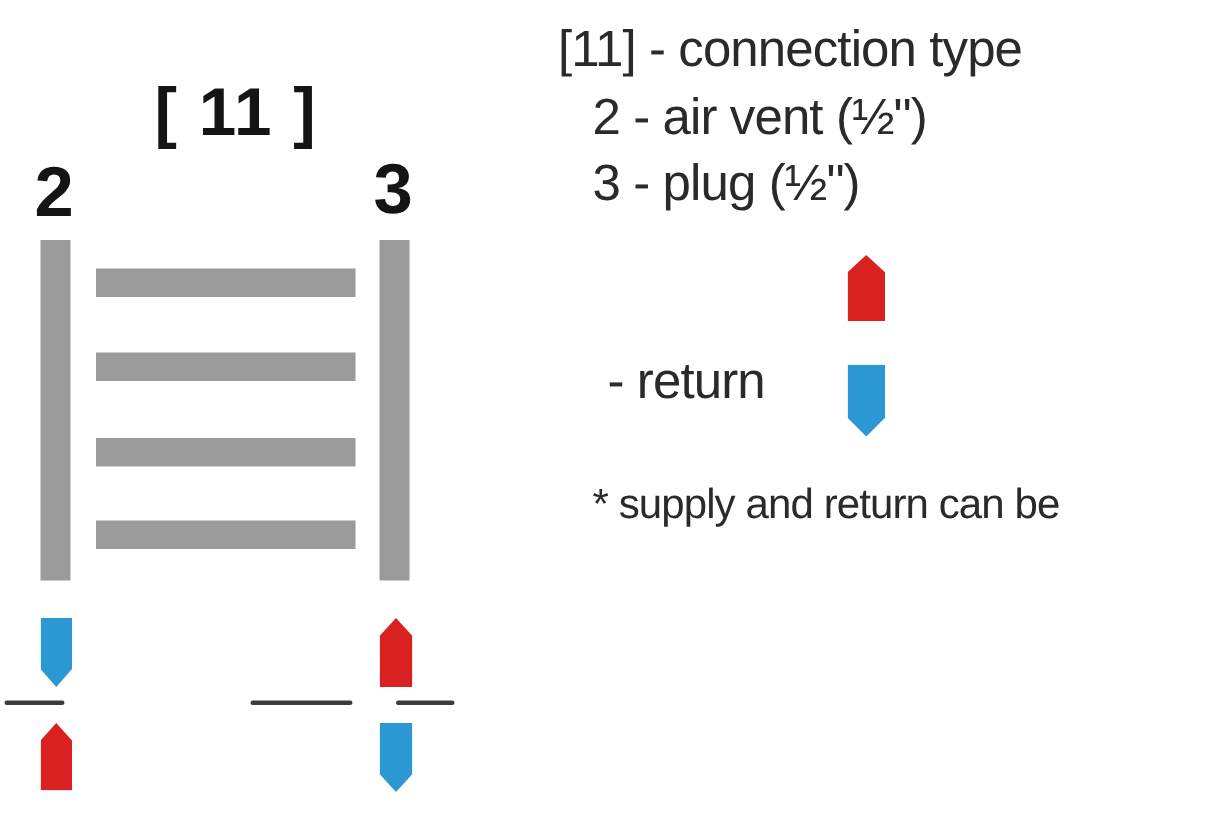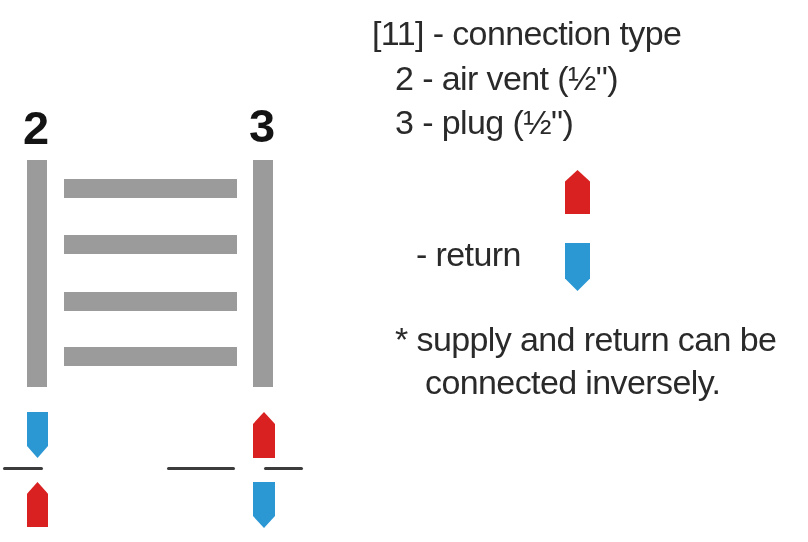--- a/index.html
+++ b/index.html
@@ -5,30 +5,31 @@
   html,body { margin:0; padding:0; background:#fff; }
   .canvas {
     position:relative; width:808px; height:542px; background:#ffffff;
     font-family:"Liberation Sans", sans-serif; color:#222; overflow:hidden;
   }
   .abs { position:absolute; }
   .big-num { font-weight:700; font-size:47px; color:#141414; line-height:1; }
   .conn-label { font-weight:700; font-size:45px; color:#141414; line-height:1; letter-spacing:1px; }
   .bar { background:#9b9b9b; }
   .legend-line { font-size:34px; letter-spacing:-0.6px; white-space:nowrap; color:#2a2a2a; line-height:1; }
-  .note-line { font-size:34px; letter-spacing:-0.6px; white-space:nowrap; color:#2a2a2a; line-height:1; }
+  .note-line { font-size:28px; letter-spacing:-0.6px; white-space:nowrap; color:#2a2a2a; line-height:1; }
   .arrow-up   { clip-path:polygon(50% 0, 100% 26%, 100% 100%, 0 100%, 0 26%); }
   .arrow-down { clip-path:polygon(0 0, 100% 0, 100% 74%, 50% 100%, 0 74%); }
   .cut-line { height:3px; background:#3c3c3c; border-radius:2px; }
 </style>
 </head>
 <body>
 
 <div class="canvas">
 
+  <div class="abs conn-label" style="left:103px; top:52px;">[ 11 ]</div>
 
   <div class="abs big-num" style="left:23px; top:104px;">2</div>
 
   <div class="abs big-num" style="left:249px; top:102px;">3</div>
 
   <div class="abs bar" style="left: 27px; top: 160px; width: 20px; height: 227px; background: rgb(155, 155, 155);"></div>
   <div class="abs bar" style="left: 253px; top: 160px; width: 20px; height: 227px; background: rgb(155, 155, 155);"></div>
 
   <div class="abs bar" style="left: 64px; top: 179px; width: 173px; height: 19px; background: rgb(155, 155, 155);"></div>
   <div class="abs bar" style="left: 64px; top: 235px; width: 173px; height: 19px; background: rgb(155, 155, 155);"></div>
@@ -44,19 +45,18 @@
   <div class="abs arrow-up" style="left: 253px; top: 412px; width: 22px; height: 46px; background: rgb(217, 33, 33);"></div>
   <div class="abs cut-line" style="left: 264px; top: 467px; width: 39px; background: rgb(60, 60, 60);"></div>
   <div class="abs arrow-down" style="left: 253px; top: 482px; width: 22px; height: 46px; background: rgb(43, 151, 211);"></div>
 
   <div class="abs legend-line" style="left:372px; top:16px;">[11] - connection type</div>
   <div class="abs legend-line" style="left:395px; top:61px;">2 - air vent (½")</div>
   <div class="abs legend-line" style="left:395px; top:105px;">3 - plug (½")</div>
 
   <div class="abs arrow-up" style="left: 565px; top: 170px; width: 25px; height: 44px; background: rgb(217, 33, 33);"></div>
 
-  <div class="abs legend-line" style="left:416px; top:237px;">- return</div>
+  <div class="abs legend-line" style="left:405px; top:237px;">- return</div>
   <div class="abs arrow-down" style="left: 565px; top: 243px; width: 25px; height: 48px; background: rgb(43, 151, 211);"></div>
 
   <div class="abs note-line" style="left:395px; top:322px;">* supply and return can be</div>
-  <div class="abs note-line" style="left:425px; top:365px;">connected inversely.</div>
 
 </div>
 
 </body></html>

